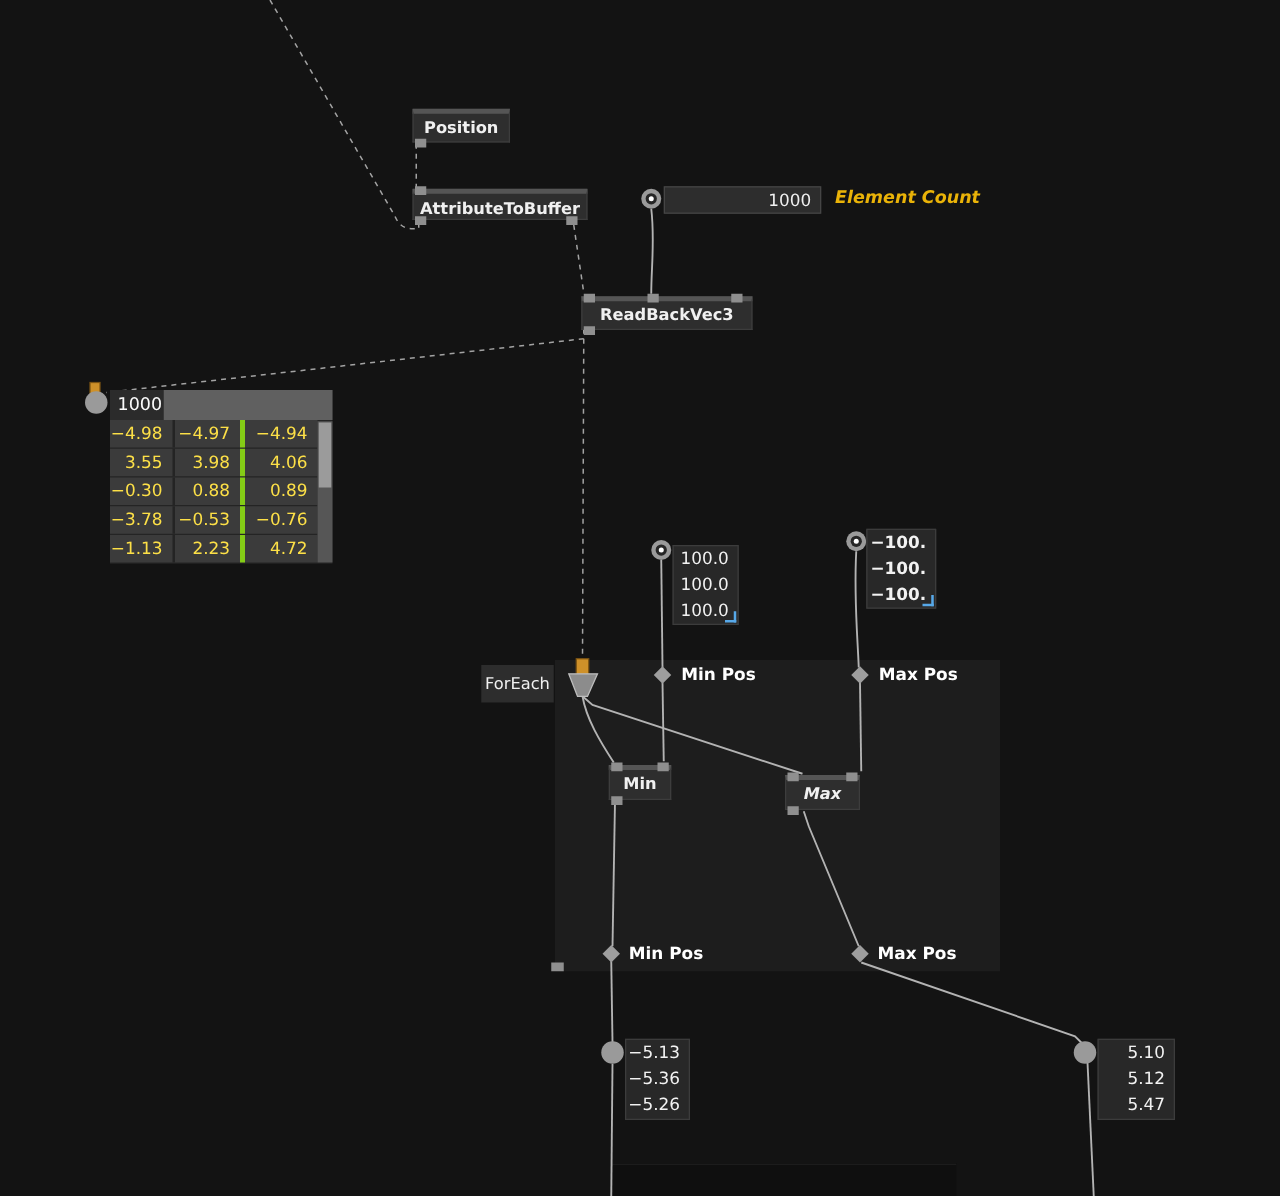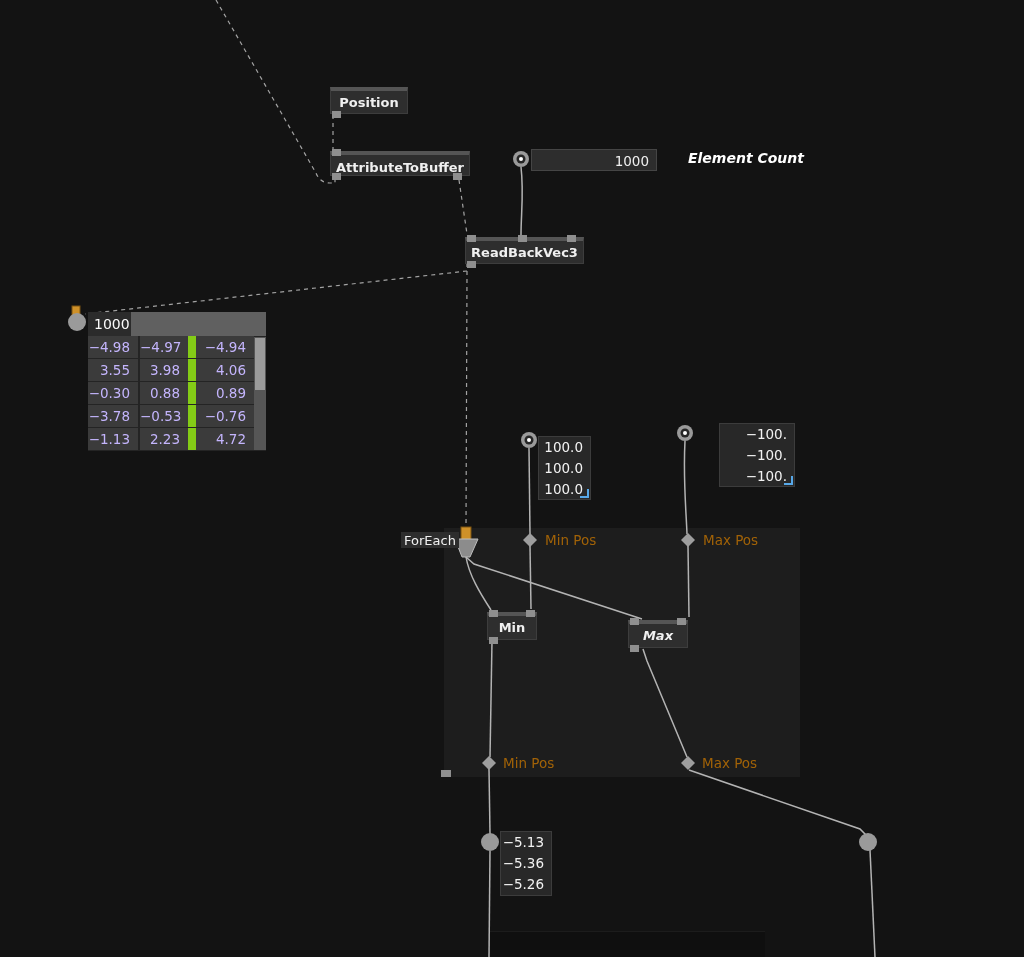--- a/index.html
+++ b/index.html
@@ -16,39 +16,39 @@
 
   .node{position:absolute;z-index:3;background:#2e2e2e;border:1px solid #3d3d3d;border-top:4px solid #555;
         color:#f0f0f0;font-size:13px;font-weight:600;display:flex;align-items:center;justify-content:center;}
   .pin{position:absolute;width:9px;height:7px;background:#8f8f8f;z-index:4;}
 
   .flabel{position:absolute;z-index:3;background:#2d2d2d;color:#f0f0f0;font-size:13px;
           display:flex;align-items:center;justify-content:center;}
 
   .field{position:absolute;z-index:3;background:#2d2d2d;border:1px solid #454545;color:#f0f0f0;
          font-size:13.5px;text-align:right;padding:1px 7px 0 0;line-height:20px;}
-  .itlabel{position:absolute;z-index:3;color:#ffffff;font-size:14px;font-style:italic;font-weight:600;margin-left:20px;}
+  .itlabel{position:absolute;z-index:3;color:#eab308;font-size:14px;font-style:italic;font-weight:600;}
 
   .vbox{position:absolute;z-index:3;background:#282828;border:1px solid #3c3c3c;color:#f2f2f2;
         font-size:13.5px;text-align:right;padding:0 7px 0 0;}
   .vbox div{line-height:21px;}
   .vbox.editable:after{content:'';position:absolute;right:1px;bottom:1px;width:7px;height:7px;
         border-right:2px solid #57a8e8;border-bottom:2px solid #57a8e8;}
 
-  .pinlabel{position:absolute;z-index:3;color:#a16207;font-size:13.5px;font-weight:400;line-height:15px;}
+  .pinlabel{position:absolute;z-index:3;color:#ffffff;font-size:13.5px;font-weight:700;line-height:15px;}
 
   .dtable{position:absolute;z-index:3;left:88px;top:312px;width:178px;height:139px;background:#242424;}
   .dtable .thead{display:flex;height:24px;background:#606060;}
   .dtable .count{width:43px;height:24px;background:#2b2b2b;color:#fafafa;font-size:14px;
                  line-height:24px;padding-left:6px;}
   .dtable .trow{display:flex;height:22px;margin-bottom:1px;}
-  .dtable .cell{background:#3b3b3b;color:#c4b5fd;font-size:13.5px;line-height:22px;
+  .dtable .cell{background:#3b3b3b;color:#fde047;font-size:13.5px;line-height:22px;
                 text-align:right;padding-right:8px;}
   .dtable .c1{width:52px;border-right:2px solid #242424;}
-  .dtable .c2{width:56px;border-right:8px solid #84cc16;}
+  .dtable .c2{width:56px;border-right:4px solid #84cc16;}
   .dtable .c3{width:58px;}
   .dtable .sbar{position:absolute;right:0;top:25px;width:12px;height:113px;background:#565656;}
   .dtable .sthumb{position:absolute;left:1px;right:1px;top:1px;height:52px;background:#9b9b9b;}
 </style>
 </head>
 <body>
 
 <div class="stage">
 
   <div class="region" style="left:444px;top:528px;width:356px;height:249px;"></div>
@@ -114,21 +114,21 @@
     <span class="pin" style="left:1px;bottom:-5px;"></span>
   </div>
 
   <div class="node" style="left:330px;top:151px;width:140px;height:25px;align-items:flex-end;">
     <span>AttributeToBuffer</span>
     <span class="pin" style="left:1px;top:-6px;"></span>
     <span class="pin" style="left:1px;bottom:-5px;"></span>
     <span class="pin" style="right:7px;bottom:-5px;"></span>
   </div>
 
-  <div class="node" style="left:465px;top:237px;width:119px;height:27px;">
+  <div class="node" style="left:465px;top:237px;width:137px;height:27px;">
     <span>ReadBackVec3</span>
     <span class="pin" style="left:1px;top:-6px;"></span>
     <span class="pin" style="left:52px;top:-6px;"></span>
     <span class="pin" style="right:7px;top:-6px;"></span>
     <span class="pin" style="left:1px;bottom:-5px;"></span>
   </div>
 
   <div class="node" style="left:487px;top:612px;width:50px;height:28px;">
     <span>Min</span>
     <span class="pin" style="left:1px;top:-6px;"></span>
@@ -136,21 +136,21 @@
     <span class="pin" style="left:1px;bottom:-5px;"></span>
   </div>
 
   <div class="node" style="left:628px;top:620px;width:60px;height:28px;font-style:italic;">
     <span>Max</span>
     <span class="pin" style="left:1px;top:-6px;"></span>
     <span class="pin" style="right:1px;top:-6px;"></span>
     <span class="pin" style="left:1px;bottom:-5px;"></span>
   </div>
 
-  <div class="flabel" style="left:385px;top:532px;width:58px;height:16px;margin-left:16px;">
+  <div class="flabel" style="left:385px;top:532px;width:58px;height:30px;">
     <span>ForEach</span>
   </div>
 
   <div class="field" style="left:531px;top:149px;width:126px;height:22px;">1000</div>
   <div class="itlabel" style="left:668px;top:150px;">Element Count</div>
 
   <div class="dtable">
     <div class="thead">
       <div class="count">1000</div>
     </div>
@@ -183,31 +183,36 @@
       <div class="sthumb"></div>
     </div>
   </div>
 
   <div class="vbox editable" style="left:538px;top:436px;width:53px;height:64px;">
     <div>100.0</div>
     <div>100.0</div>
     <div>100.0</div>
   </div>
 
-  <div class="vbox editable" style="left:719px;top:423px;width:76px;height:64px;">
+  <div class="vbox editable" style="left:693px;top:423px;width:56px;height:64px;font-weight:bold;">
     <div>−100.</div>
     <div>−100.</div>
     <div>−100.</div>
   </div>
 
   <div class="vbox" style="left:500px;top:831px;width:52px;height:65px;">
     <div>−5.13</div>
     <div>−5.36</div>
     <div>−5.26</div>
   </div>
 
+  <div class="vbox" style="left:878px;top:831px;width:62px;height:65px;">
+    <div>5.10</div>
+    <div>5.12</div>
+    <div>5.47</div>
+  </div>
 
   <div class="pinlabel" style="left:545px;top:533px;">Min Pos</div>
   <div class="pinlabel" style="left:703px;top:533px;">Max Pos</div>
   <div class="pinlabel" style="left:503px;top:756px;">Min Pos</div>
   <div class="pinlabel" style="left:702px;top:756px;">Max Pos</div>
 
 </div>
 
 </body></html>

